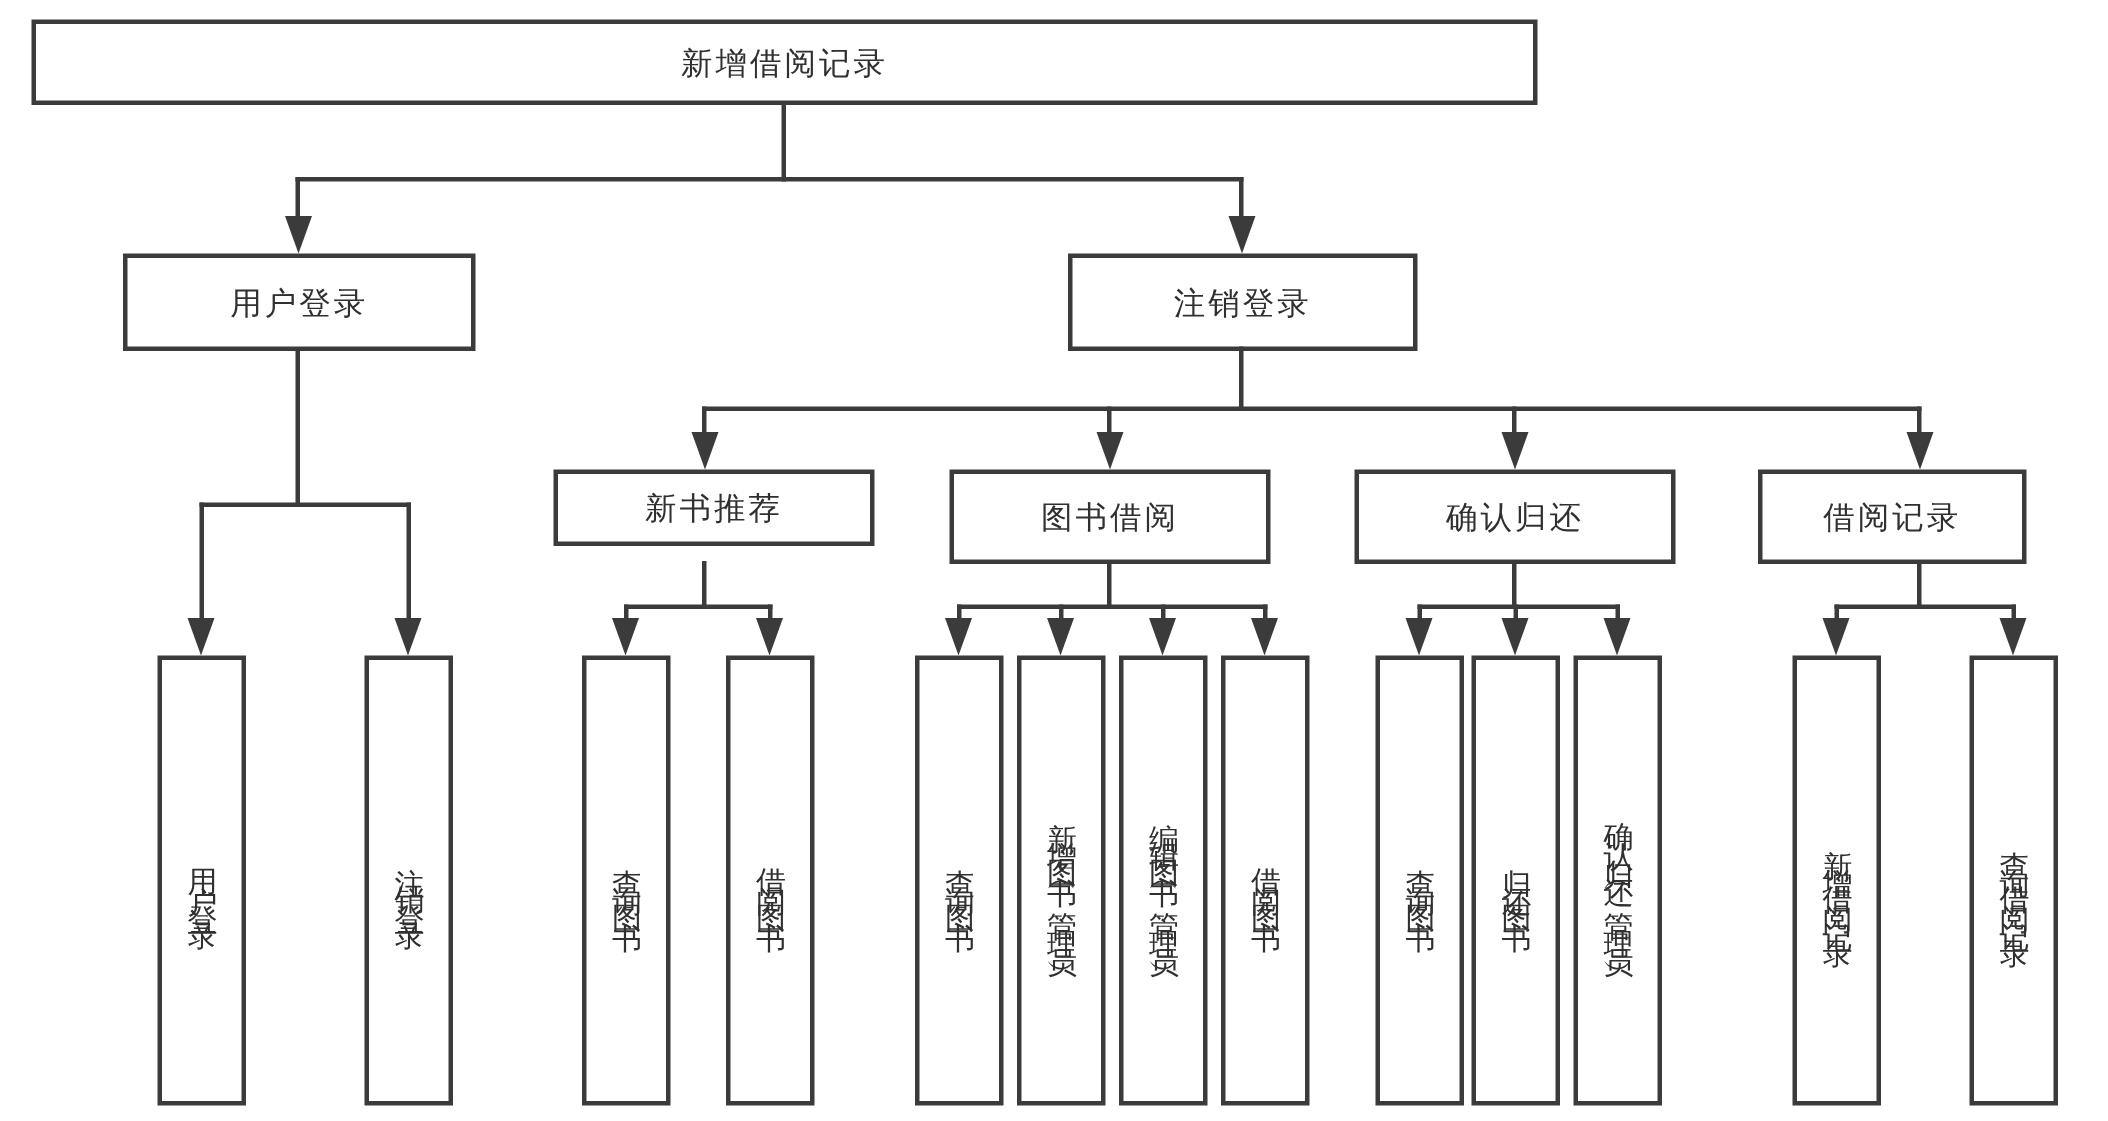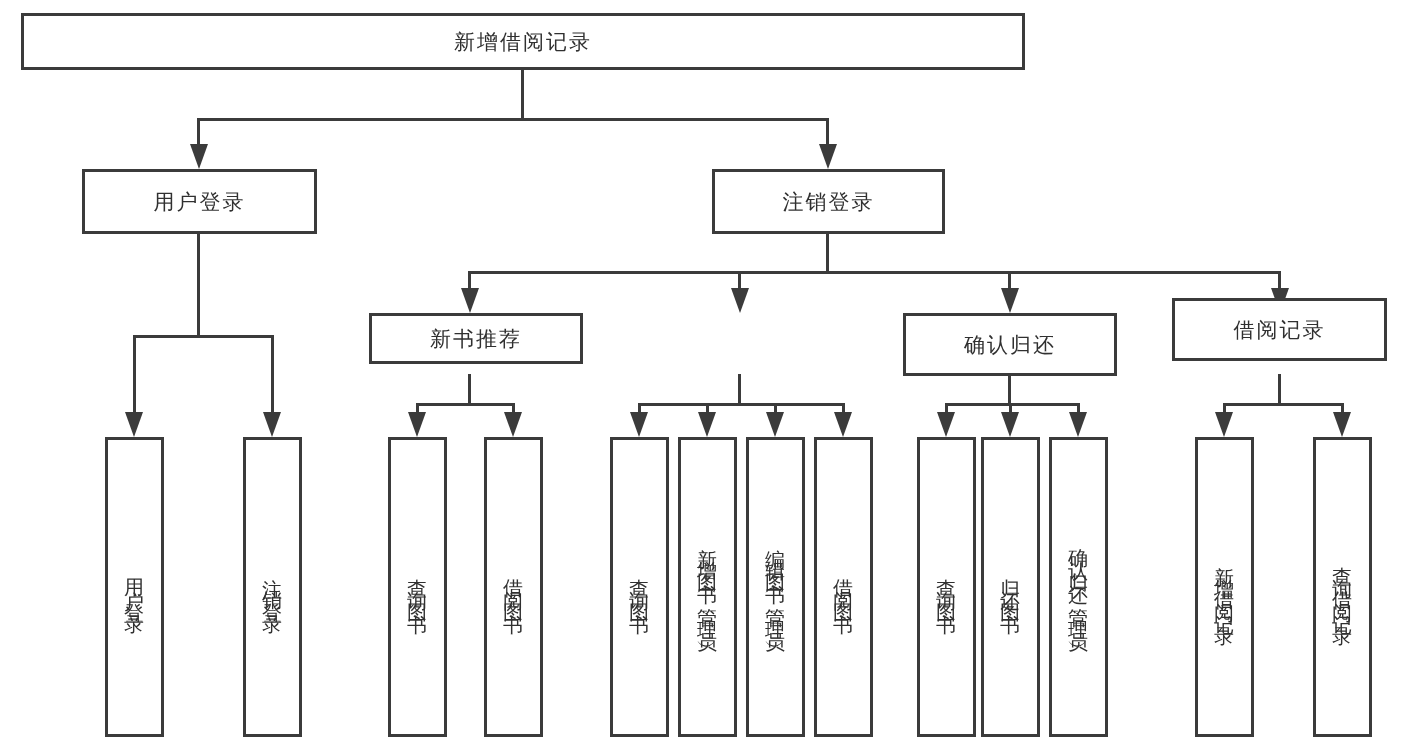--- a/index.html
+++ b/index.html
@@ -86,22 +86,23 @@
   <div class="vline" style="left:468px;top:271px;height:20px"></div>
   <div class="vline" style="left:738px;top:271px;height:20px"></div>
   <div class="vline" style="left:1008px;top:271px;height:20px"></div>
   <div class="vline" style="left:1278px;top:271px;height:20px"></div>
   <div class="arrow" style="left:461px;top:288px"></div>
   <div class="arrow" style="left:731px;top:288px"></div>
   <div class="arrow" style="left:1001px;top:288px"></div>
   <div class="arrow" style="left:1271px;top:288px"></div>
 
   <div class="box hbox" style="left:369px;top:313px;width:214px;height:51px">新书推荐</div>
+  <div class="box hbox" style="left:633px;top:313px;width:214px;height:63px">图书借阅</div>
   <div class="box hbox" style="left:903px;top:313px;width:214px;height:63px">确认归还</div>
-  <div class="box hbox" style="left:1172px;top:298px;width:215px;height:63px">借阅记录</div>
+  <div class="box hbox" style="left:1172px;top:313px;width:179px;height:63px">借阅记录</div>
 
   <div class="vline" style="left:468px;top:374px;height:32px"></div>
   <div class="hline" style="left:416px;top:403px;width:99px"></div>
   <div class="vline" style="left:416px;top:403px;height:10px"></div>
   <div class="vline" style="left:512px;top:403px;height:10px"></div>
   <div class="arrow" style="left:408px;top:412px"></div>
   <div class="arrow" style="left:504px;top:412px"></div>
 
   <div class="vline" style="left:738px;top:374px;height:32px"></div>
   <div class="hline" style="left:638px;top:403px;width:207px"></div>

